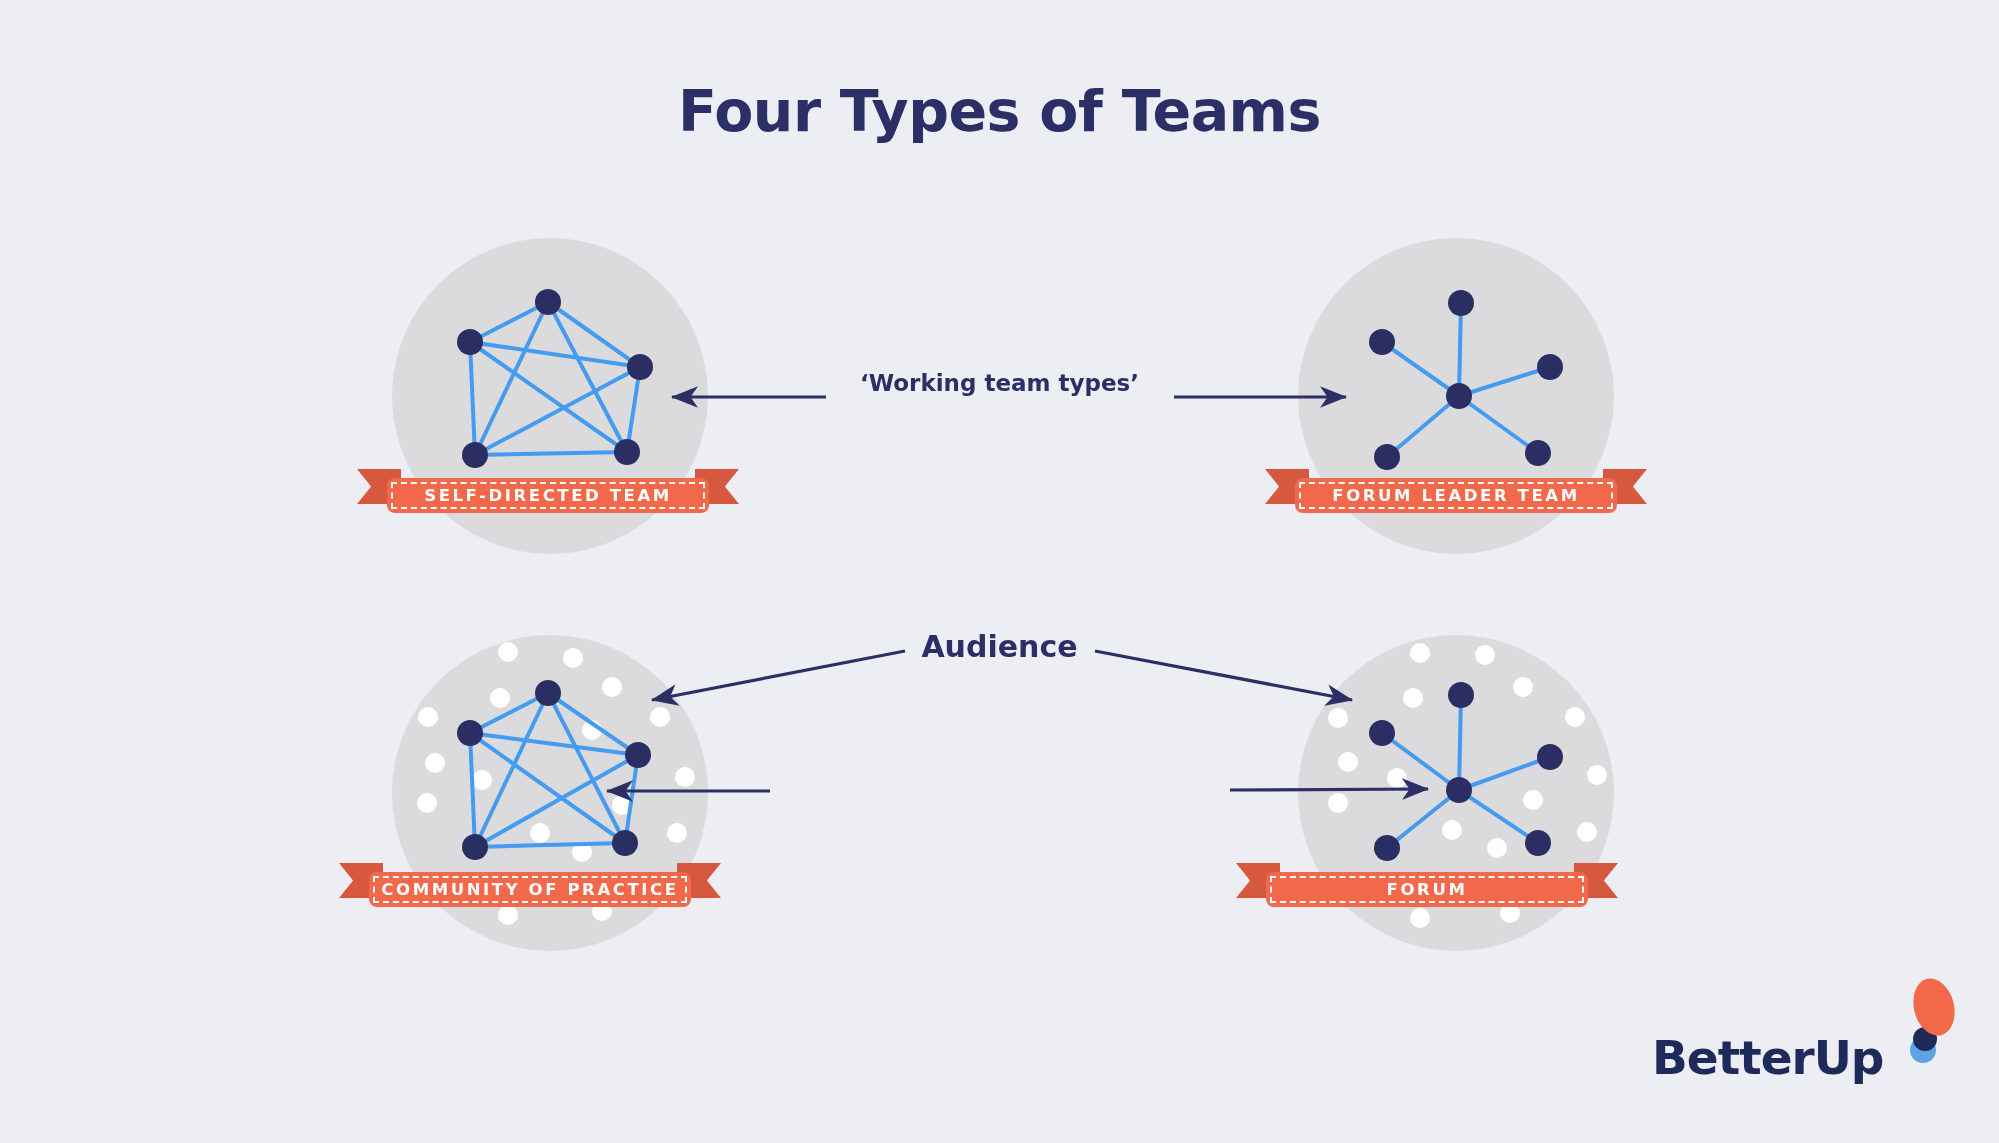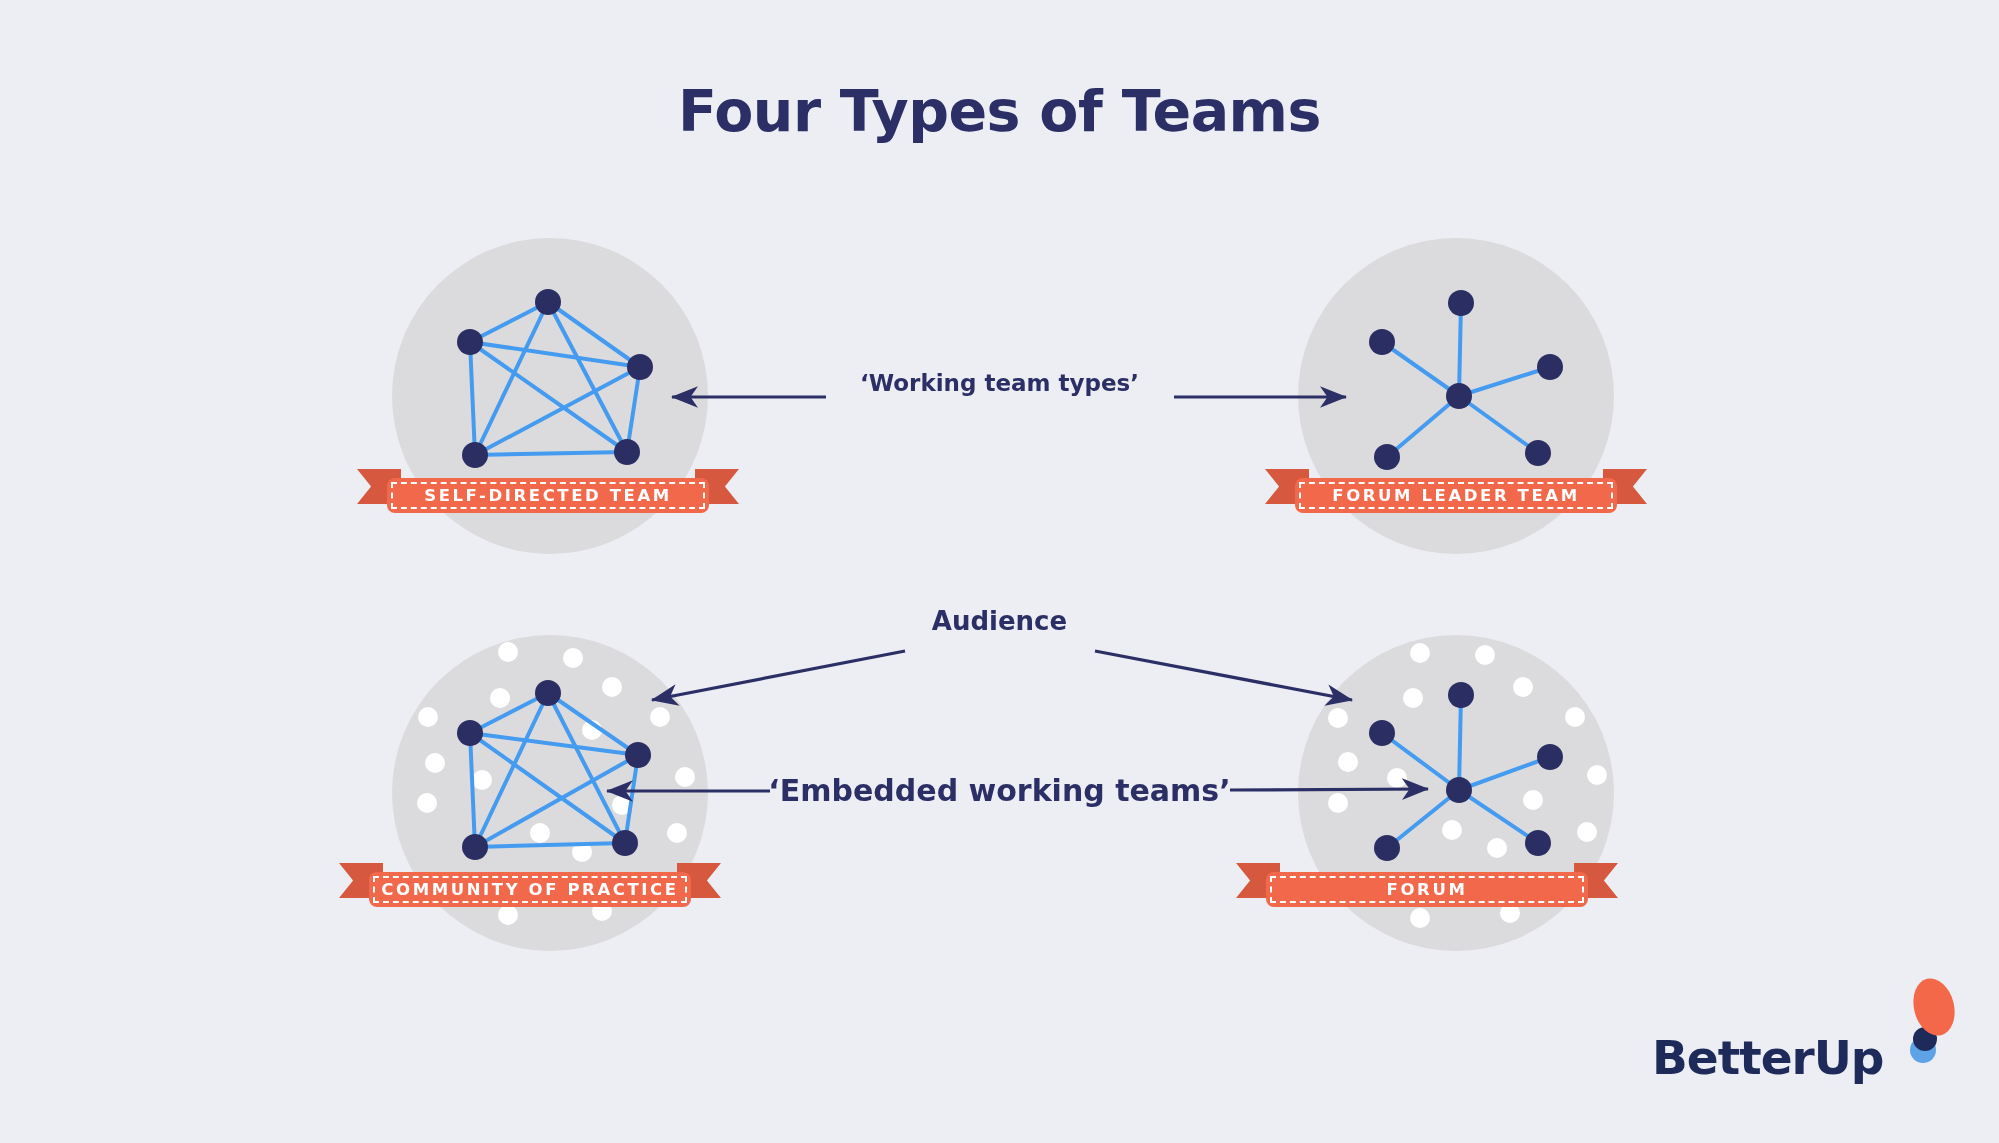--- a/index.html
+++ b/index.html
@@ -34,21 +34,21 @@
   .annotation{
     position:absolute;
     left:0;right:0;
     text-align:center;
     color:var(--text,#2B2F66);
     font-weight:600;
     z-index:3;
     white-space:nowrap;
   }
   #working-label{top:358px;font-size:23px;margin-top:12px;}
-  #audience-label{top:606px;font-size:26px;}
+  #audience-label{top:629px;font-size:30px;}
   #embedded-label{top:773px;font-size:30px;}
   .ribbon{
     position:absolute;
     width:322px;height:35px;
     z-index:2;
   }
   .tail{
     position:absolute;
     top:-9px;
     width:44px;height:35px;
@@ -210,21 +210,20 @@
       <line x1="905" y1="651" x2="652" y2="700" stroke="#2B2F66" stroke-width="3.2" marker-end="url(#arrowhead)"></line>
       <line x1="1095" y1="651" x2="1352" y2="700" stroke="#2B2F66" stroke-width="3.2" marker-end="url(#arrowhead)"></line>
       <line x1="770" y1="791" x2="607" y2="791" stroke="#2B2F66" stroke-width="3.2" marker-end="url(#arrowhead)"></line>
       <line x1="1230" y1="790" x2="1428" y2="789" stroke="#2B2F66" stroke-width="3.2" marker-end="url(#arrowhead)"></line>
     </svg>
 
   <div class="title">Four Types of Teams</div>
 
   <div class="annotation" id="working-label">‘Working team types’</div>
   <div class="annotation" id="audience-label">Audience</div>
-  <div class="annotation" id="embedded-label">‘Embedded working teams’</div>
 
   <div class="ribbon" id="ribbon-tl">
     <div class="tail tail-left"></div>
     <div class="tail tail-right"></div>
     <div class="band">
       <div class="band-border"></div>
       <span class="ribbon-label">SELF-DIRECTED TEAM</span>
     </div>
   </div>
 

